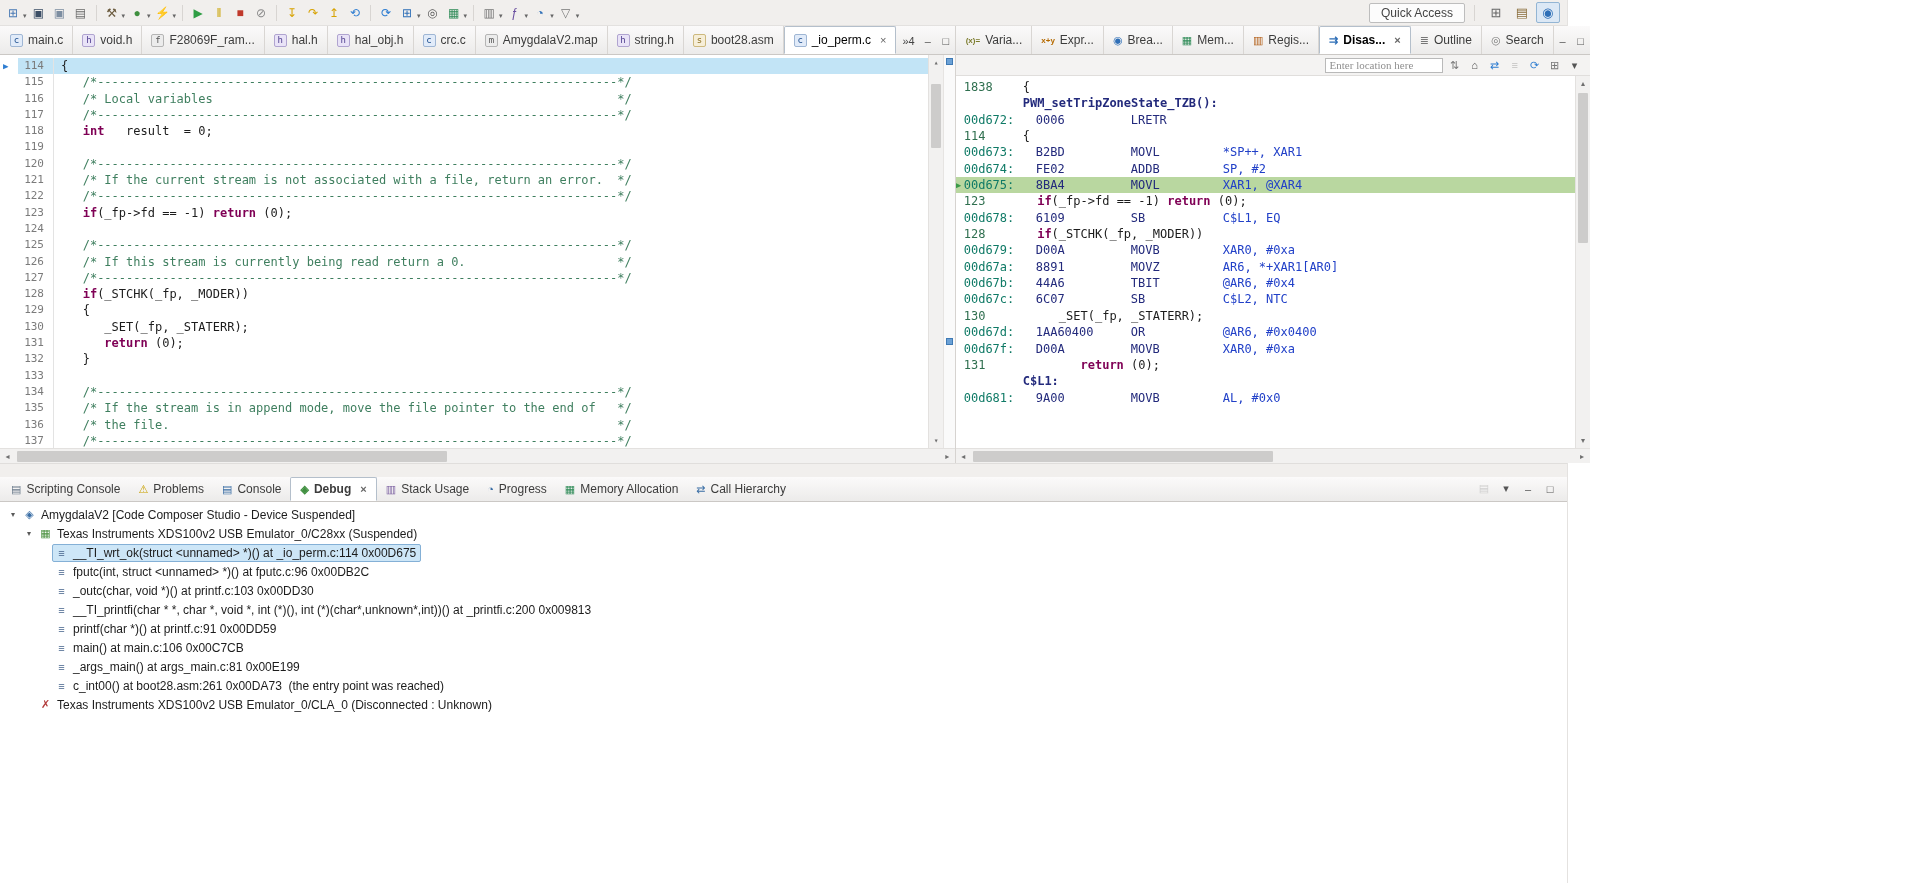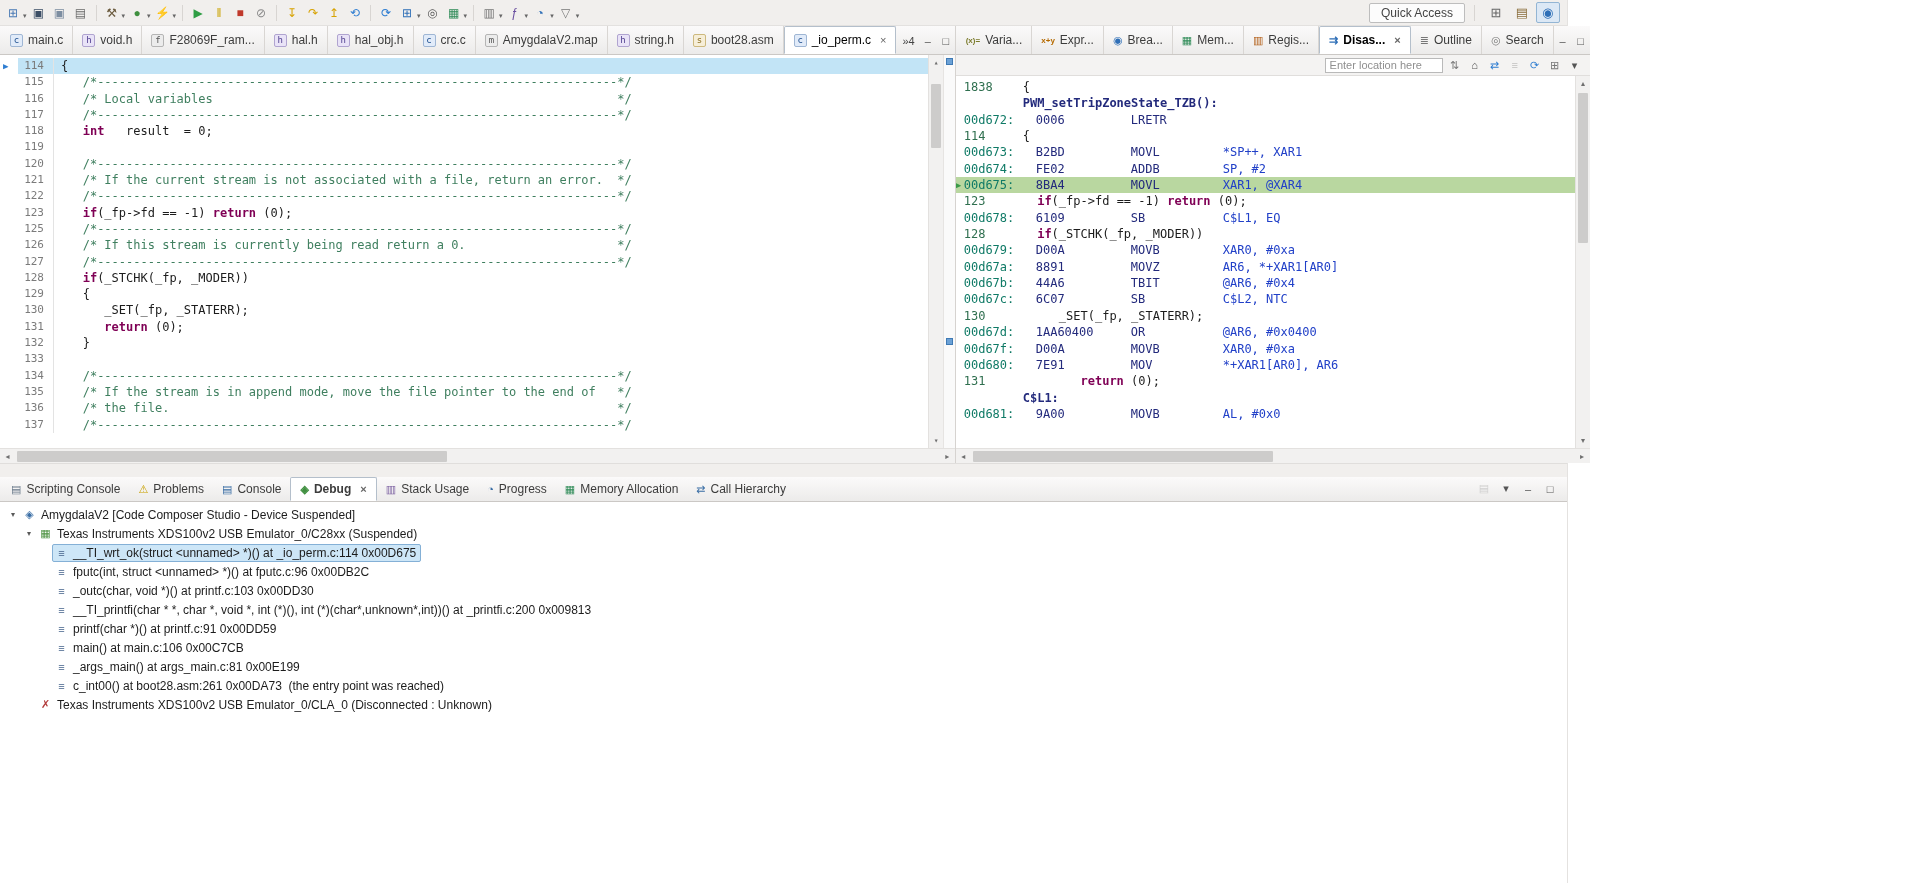--- a/index.html
+++ b/index.html
@@ -49,21 +49,21 @@
 .overview{width:12px;flex:none;position:relative;border-left:1px solid #e6e4e2;background:#fafafa}
 .ovm{position:absolute;left:2px;width:7px;height:7px;background:#6ba1d6;border:1px solid #3f7ab5}
 .hscroll{height:15px;background:#f2f1f0;display:flex;align-items:center;border-top:1px solid #e3e1df;flex:none}
 .htrack{flex:1;position:relative;height:15px}
 .hthumb{position:absolute;top:2px;bottom:2px;background:#cdcccb;border-radius:1px}
 .sash{width:10px;background:#f1efed}
 .right-pane{flex:1;display:flex;flex-direction:column;background:#fff;border-left:1px solid #d6d3d0}
 .vticon{font-size:11px}
 .vticon.wide{font-size:8px;font-weight:bold}
 .dtoolbar{height:21px;background:#f4f3f2;border-bottom:1px solid #e0dedc;display:flex;align-items:center;justify-content:flex-end;gap:3px;padding:0 6px;flex:none}
-.loc{width:118px;height:15px;border:1px solid #b9b9b9;font-size:11px;padding:0 4px;color:#333;font-family:Liberation Sans, sans-serif}
+.loc{width:118px;height:15px;border:1px solid #b9b9b9;font-size:11px;padding:0 4px;color:#333;font-family:Liberation Serif, serif}
 .loc::placeholder{color:#8f8f8f}
 .dbtn{width:18px;height:17px;display:inline-flex;align-items:center;justify-content:center;font-size:11px}
 .dbtn.dis{opacity:.4}
 .disasm{flex:1;display:flex;overflow:hidden}
 .drows{flex:1;padding-top:3px;font-family:"DejaVu Sans Mono",monospace;font-size:12px;overflow:hidden;position:relative}
 .drow{height:16.35px;line-height:16.35px;display:flex;white-space:pre;padding-left:8px;position:relative}
 .drow.pc{background:var(--pc)}
 .pc-arrow{position:absolute;left:0;top:0;font-size:9px;color:#3a9a48}
 .d-addr{width:72px;flex:none;color:var(--addr)}
 .d-op{width:95px;flex:none;color:var(--opc)}
@@ -201,20 +201,21 @@
             <div class="eline hl"><span class="lnum">114</span><span class="ltext"><span class="seg-p">{</span></span></div>
             <div class="eline"><span class="lnum">115</span><span class="ltext"><span class="seg-p">   </span><span class="seg-c">/*------------------------------------------------------------------------*/</span></span></div>
             <div class="eline"><span class="lnum">116</span><span class="ltext"><span class="seg-p">   </span><span class="seg-c">/* Local variables                                                        */</span></span></div>
             <div class="eline"><span class="lnum">117</span><span class="ltext"><span class="seg-p">   </span><span class="seg-c">/*------------------------------------------------------------------------*/</span></span></div>
             <div class="eline"><span class="lnum">118</span><span class="ltext"><span class="seg-p">   </span><span class="seg-k">int</span><span class="seg-p">   result  = 0;</span></span></div>
             <div class="eline"><span class="lnum">119</span><span class="ltext"></span></div>
             <div class="eline"><span class="lnum">120</span><span class="ltext"><span class="seg-p">   </span><span class="seg-c">/*------------------------------------------------------------------------*/</span></span></div>
             <div class="eline"><span class="lnum">121</span><span class="ltext"><span class="seg-p">   </span><span class="seg-c">/* If the current stream is not associated with a file, return an error.  */</span></span></div>
             <div class="eline"><span class="lnum">122</span><span class="ltext"><span class="seg-p">   </span><span class="seg-c">/*------------------------------------------------------------------------*/</span></span></div>
             <div class="eline"><span class="lnum">123</span><span class="ltext"><span class="seg-p">   </span><span class="seg-k">if</span><span class="seg-p">(_fp-&gt;fd == -1) </span><span class="seg-k">return</span><span class="seg-p"> (0);</span></span></div>
+            <div class="eline"><span class="lnum">124</span><span class="ltext"></span></div>
             <div class="eline"><span class="lnum">125</span><span class="ltext"><span class="seg-p">   </span><span class="seg-c">/*------------------------------------------------------------------------*/</span></span></div>
             <div class="eline"><span class="lnum">126</span><span class="ltext"><span class="seg-p">   </span><span class="seg-c">/* If this stream is currently being read return a 0.                     */</span></span></div>
             <div class="eline"><span class="lnum">127</span><span class="ltext"><span class="seg-p">   </span><span class="seg-c">/*------------------------------------------------------------------------*/</span></span></div>
             <div class="eline"><span class="lnum">128</span><span class="ltext"><span class="seg-p">   </span><span class="seg-k">if</span><span class="seg-p">(_STCHK(_fp, _MODER))</span></span></div>
             <div class="eline"><span class="lnum">129</span><span class="ltext"><span class="seg-p">   {</span></span></div>
             <div class="eline"><span class="lnum">130</span><span class="ltext"><span class="seg-p">      _SET(_fp, _STATERR);</span></span></div>
             <div class="eline"><span class="lnum">131</span><span class="ltext"><span class="seg-p">      </span><span class="seg-k">return</span><span class="seg-p"> (0);</span></span></div>
             <div class="eline"><span class="lnum">132</span><span class="ltext"><span class="seg-p">   }</span></span></div>
             <div class="eline"><span class="lnum">133</span><span class="ltext"></span></div>
             <div class="eline"><span class="lnum">134</span><span class="ltext"><span class="seg-p">   </span><span class="seg-c">/*------------------------------------------------------------------------*/</span></span></div>
@@ -310,21 +311,20 @@
             <div class="drow"><span class="d-num">123</span><span class="d-src"><span class="seg-p">  </span><span class="seg-k">if</span><span class="seg-p">(_fp-&gt;fd == -1) </span><span class="seg-k">return</span><span class="seg-p"> (0);</span></span></div>
             <div class="drow"><span class="d-addr">00d678:</span><span class="d-op">6109</span><span class="d-mn">SB</span><span class="d-args">C$L1, EQ</span></div>
             <div class="drow"><span class="d-num">128</span><span class="d-src"><span class="seg-p">  </span><span class="seg-k">if</span><span class="seg-p">(_STCHK(_fp, _MODER))</span></span></div>
             <div class="drow"><span class="d-addr">00d679:</span><span class="d-op">D00A</span><span class="d-mn">MOVB</span><span class="d-args">XAR0, #0xa</span></div>
             <div class="drow"><span class="d-addr">00d67a:</span><span class="d-op">8891</span><span class="d-mn">MOVZ</span><span class="d-args">AR6, *+XAR1[AR0]</span></div>
             <div class="drow"><span class="d-addr">00d67b:</span><span class="d-op">44A6</span><span class="d-mn">TBIT</span><span class="d-args">@AR6, #0x4</span></div>
             <div class="drow"><span class="d-addr">00d67c:</span><span class="d-op">6C07</span><span class="d-mn">SB</span><span class="d-args">C$L2, NTC</span></div>
             <div class="drow"><span class="d-num">130</span><span class="d-src"><span class="seg-p">     _SET(_fp, _STATERR);</span></span></div>
             <div class="drow"><span class="d-addr">00d67d:</span><span class="d-op">1AA60400</span><span class="d-mn">OR</span><span class="d-args">@AR6, #0x0400</span></div>
             <div class="drow"><span class="d-addr">00d67f:</span><span class="d-op">D00A</span><span class="d-mn">MOVB</span><span class="d-args">XAR0, #0xa</span></div>
-            <div class="drow"><span class="d-addr">00d680:</span><span class="d-op">7E91</span><span class="d-mn">MOV</span><span class="d-args">*+XAR1[AR0], AR6</span></div>
             <div class="drow"><span class="d-num">131</span><span class="d-src"><span class="seg-p">        </span><span class="seg-k">return</span><span class="seg-p"> (0);</span></span></div>
             <div class="drow"><span class="d-num"></span><span class="d-lbl">C$L1:</span></div>
             <div class="drow"><span class="d-addr">00d681:</span><span class="d-op">9A00</span><span class="d-mn">MOVB</span><span class="d-args">AL, #0x0</span></div>
           </div>
         <div class="vscroll">
           <span class="sarrow">▴</span>
           <div class="strack">
             <div class="sthumb" style="top:2px;height:150px"></div>
           </div>
           <span class="sarrow">▾</span>

